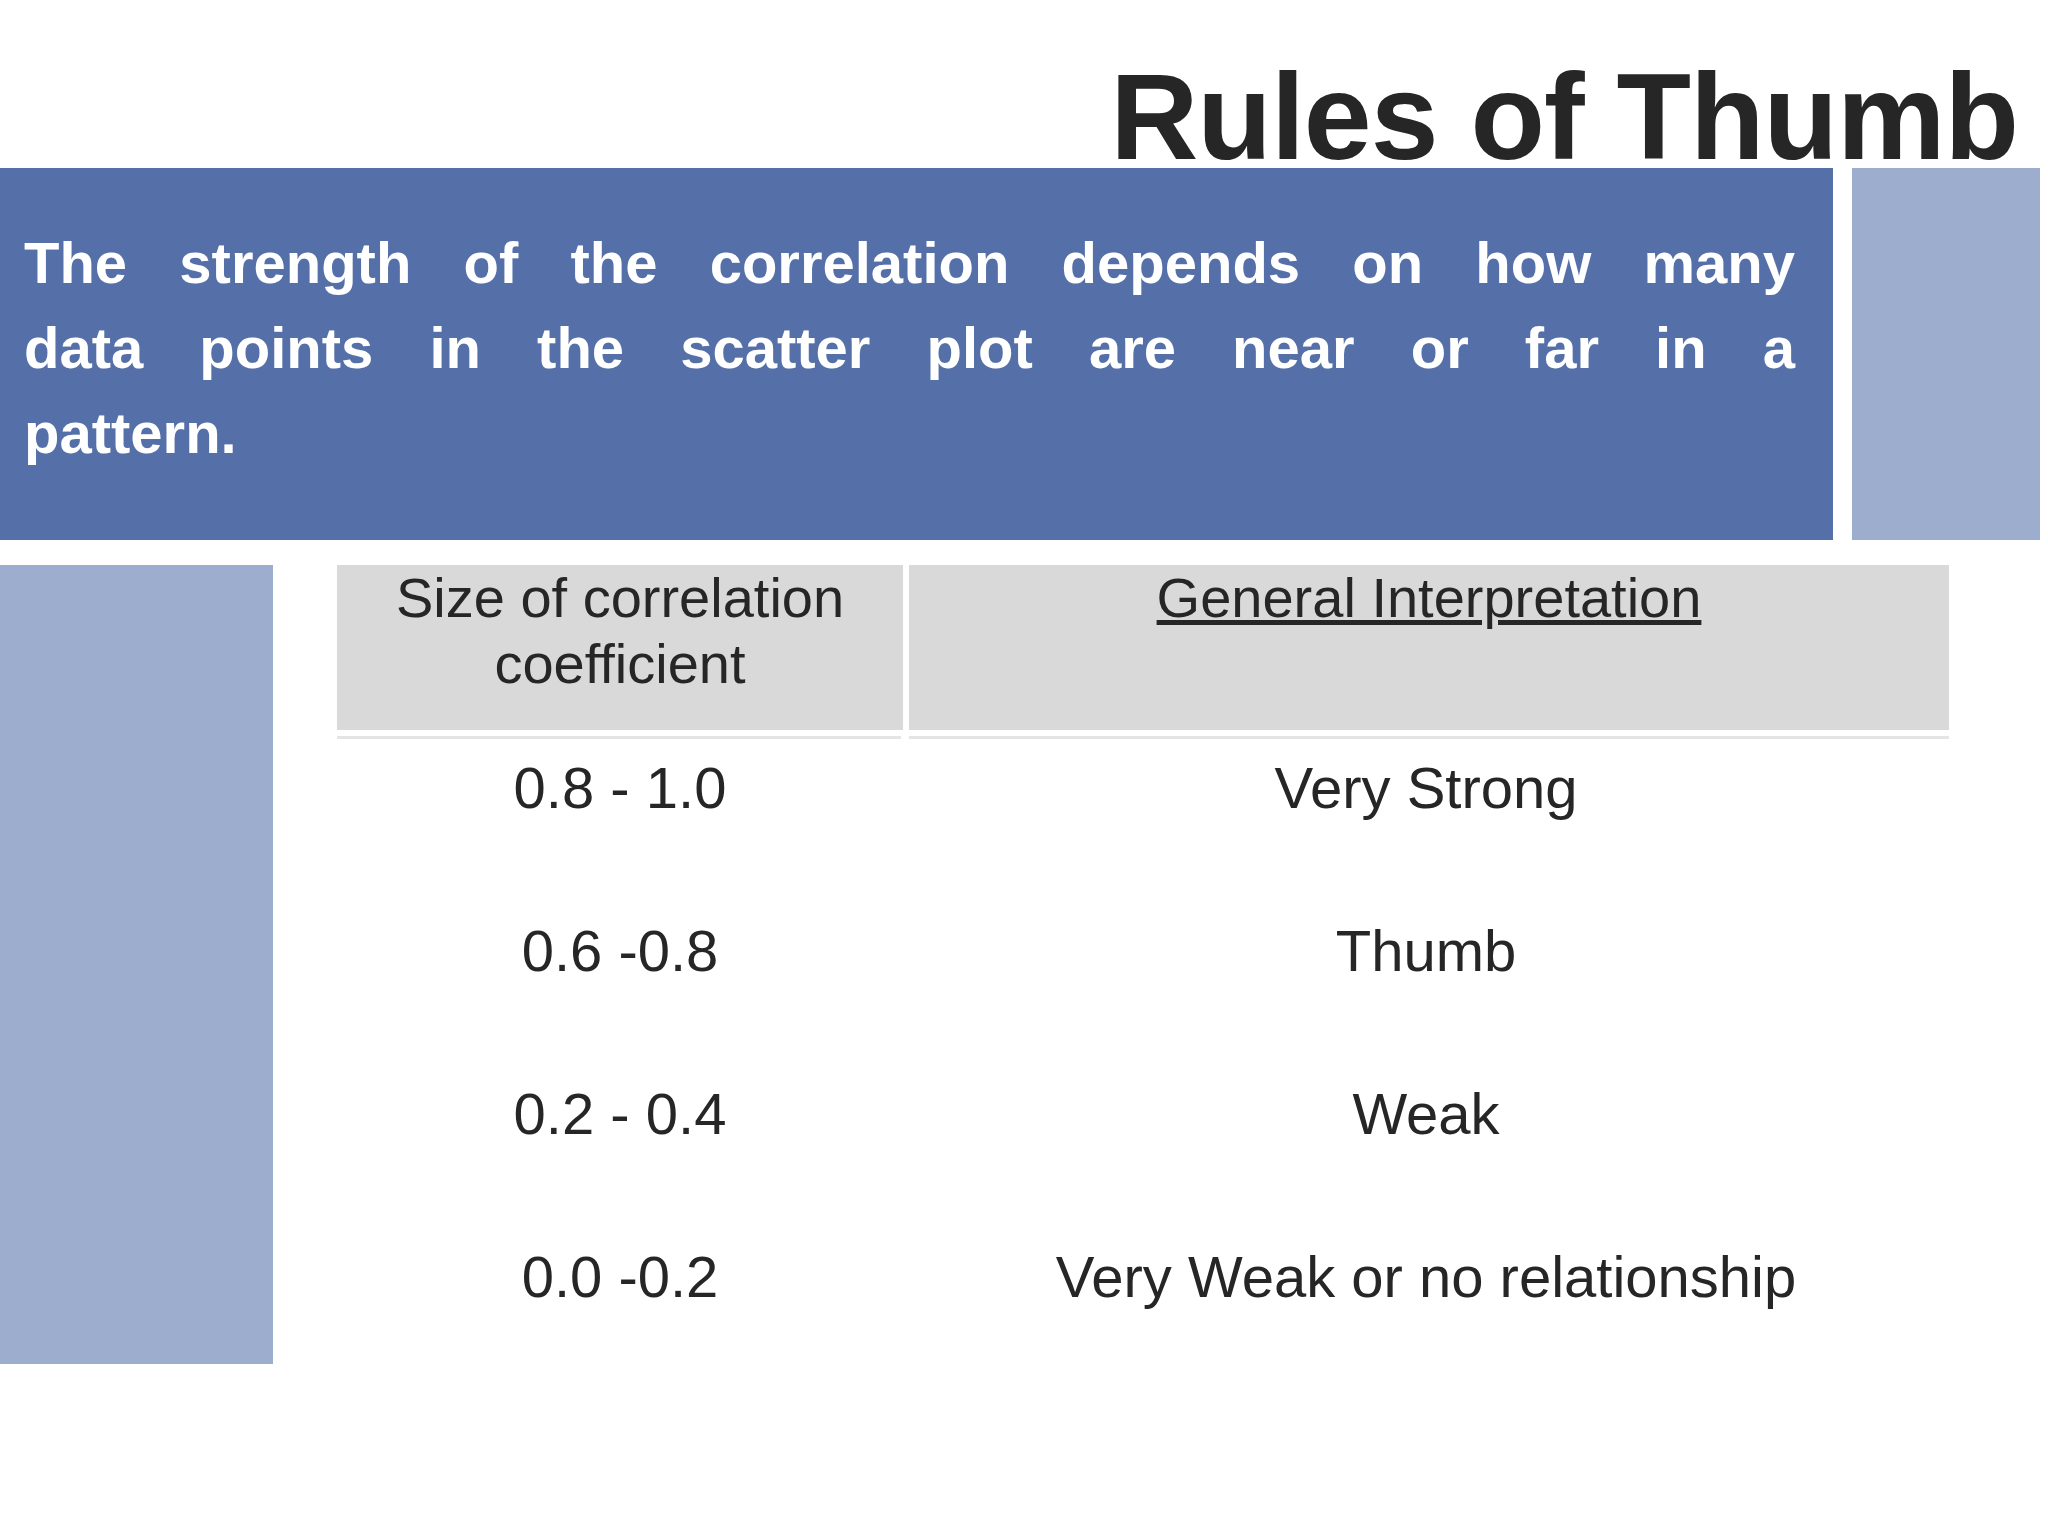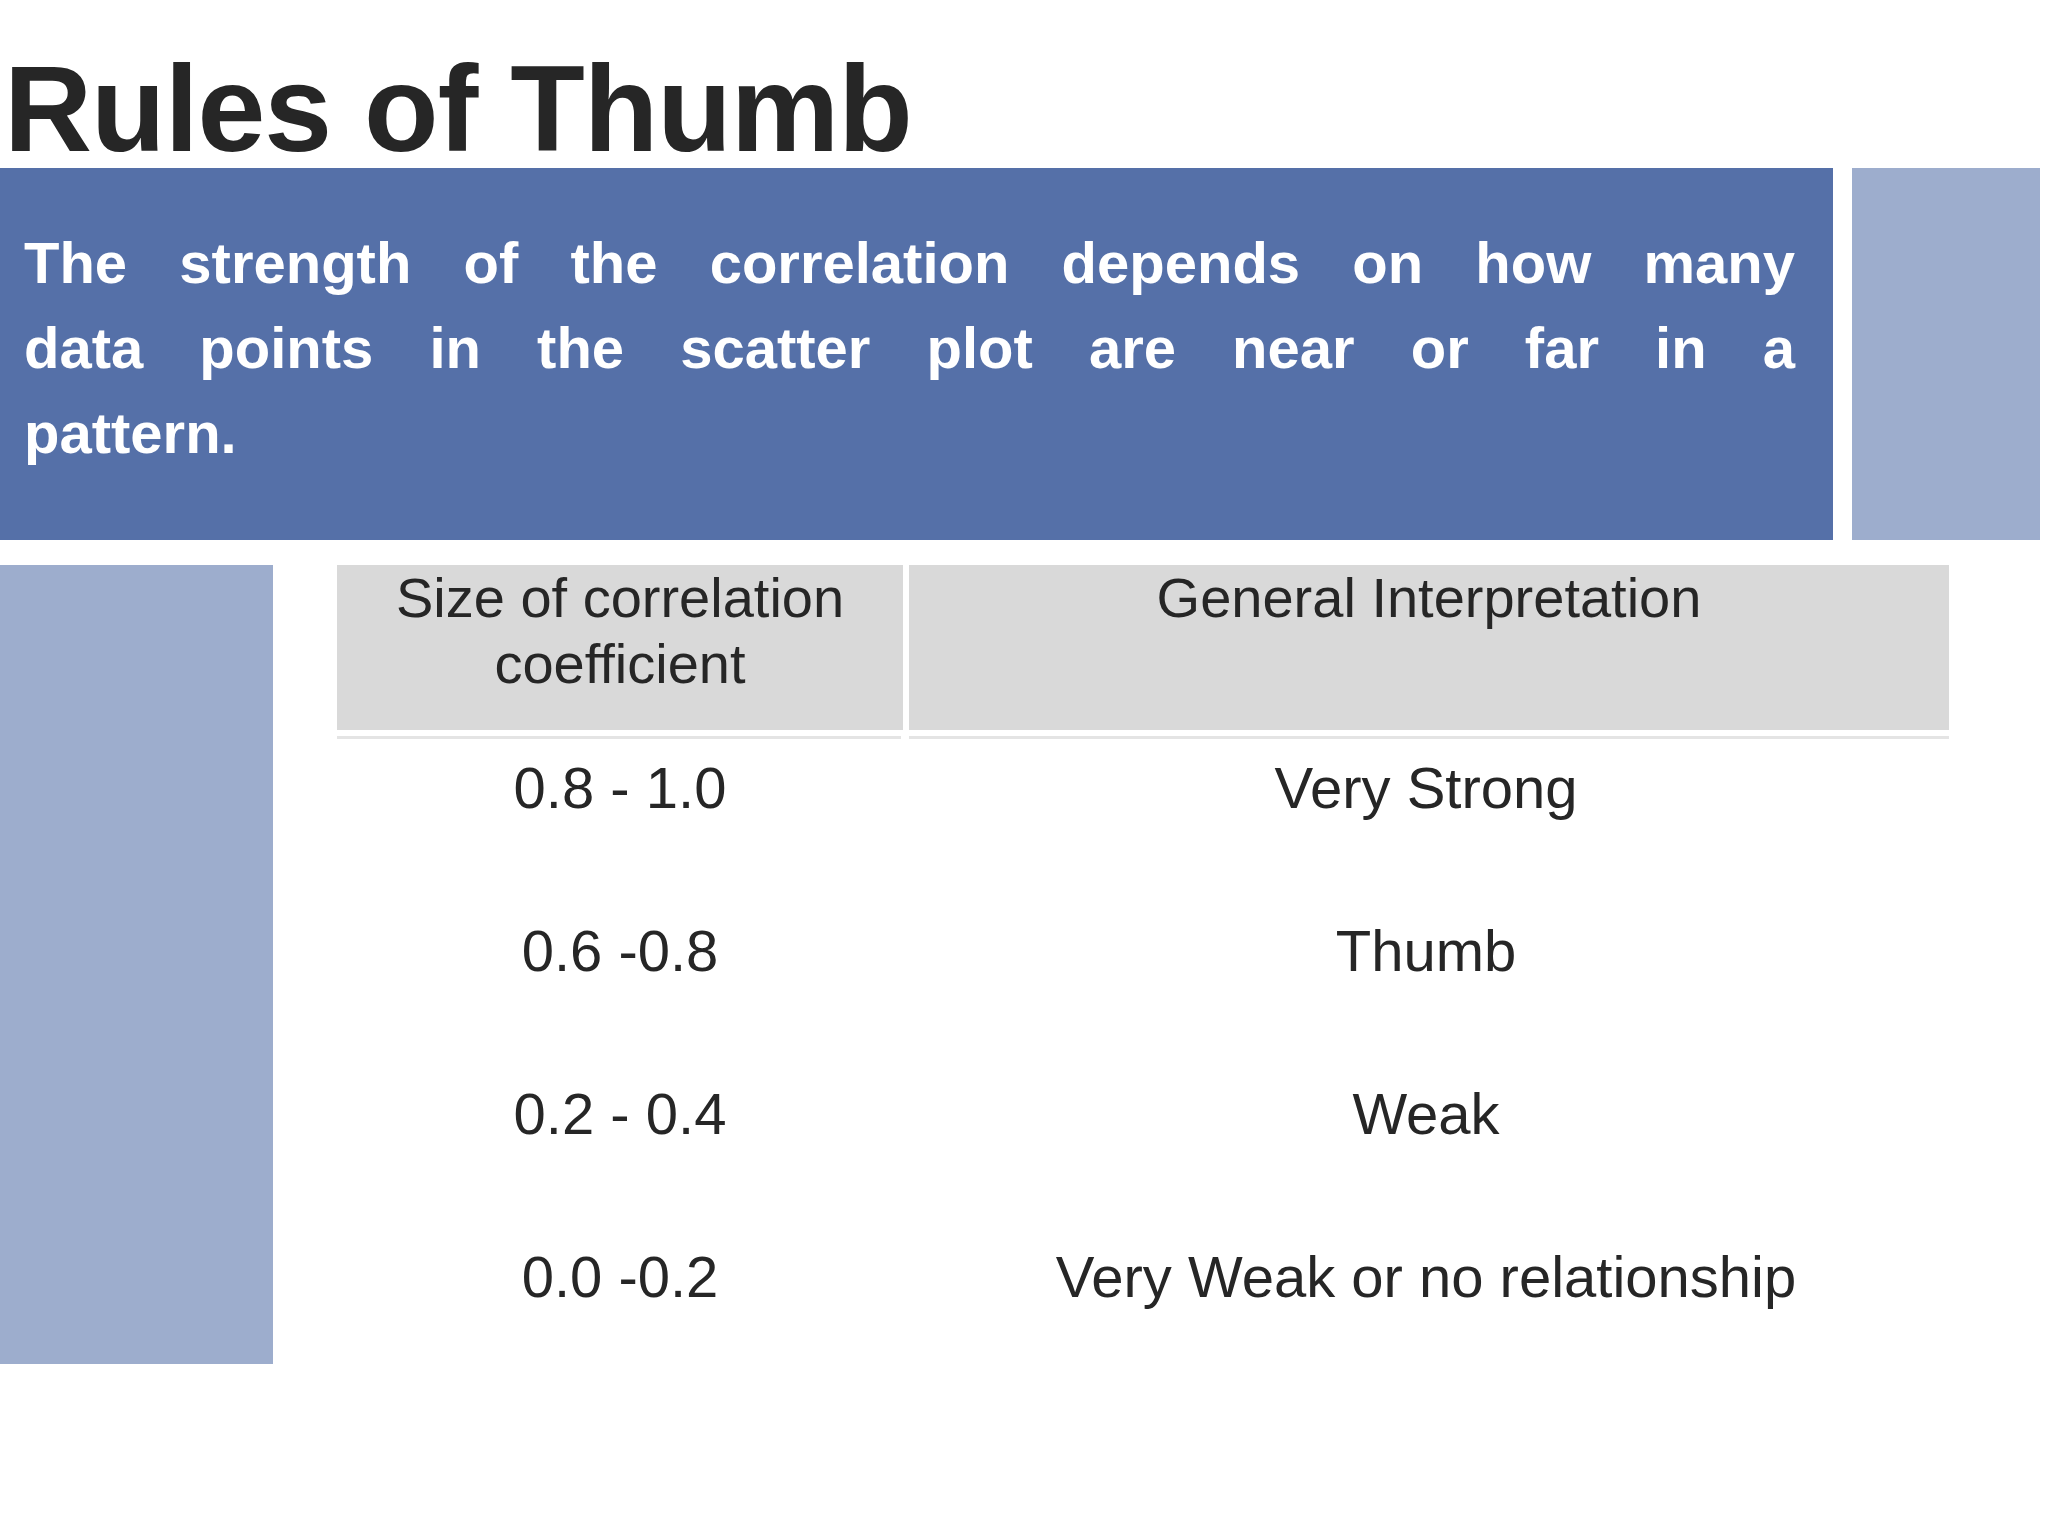--- a/index.html
+++ b/index.html
@@ -12,22 +12,22 @@
     font-family: "Liberation Sans", sans-serif;
     color: #212121;
   }
 
   
   .title {
     position: absolute;
     top: 40px;
     left: 0;
     width: 2006px;
-    margin: 4px;
-    text-align: left;
+    margin: 12px;
+    text-align: right;
     font-size: 122px;
     line-height: 1.08;
     font-weight: 700;
     letter-spacing: -1px;
     color: var(--text-dark, #262626);
   }
 
   
   .banner {
     position: absolute;
@@ -82,21 +82,21 @@
   .th {
     background: var(--header-bg, #d9d9d9);
     color: var(--text-dark, #262626);
     height: 165px;
     box-sizing: border-box;
     text-align: center;
     font-size: 56px;
     line-height: 66px;
   }
   .th.col1 { width: 566px; }
-  .th.col2 { flex: 1; }
+  .th.col2 { flex: 1; text-decoration: underline; }
 
   .sep { display: flex; gap: 8px; margin-top: 6px; }
   .sep span { height: 3px; background: var(--separator, #e4e4e4); }
   .sep .s1 { width: 564px; }
   .sep .s2 { flex: 1; }
 
   .tr { display: flex; height: 163px; justify-content: flex-end; }
   .td {
     box-sizing: border-box;
     padding-top: 15px;

